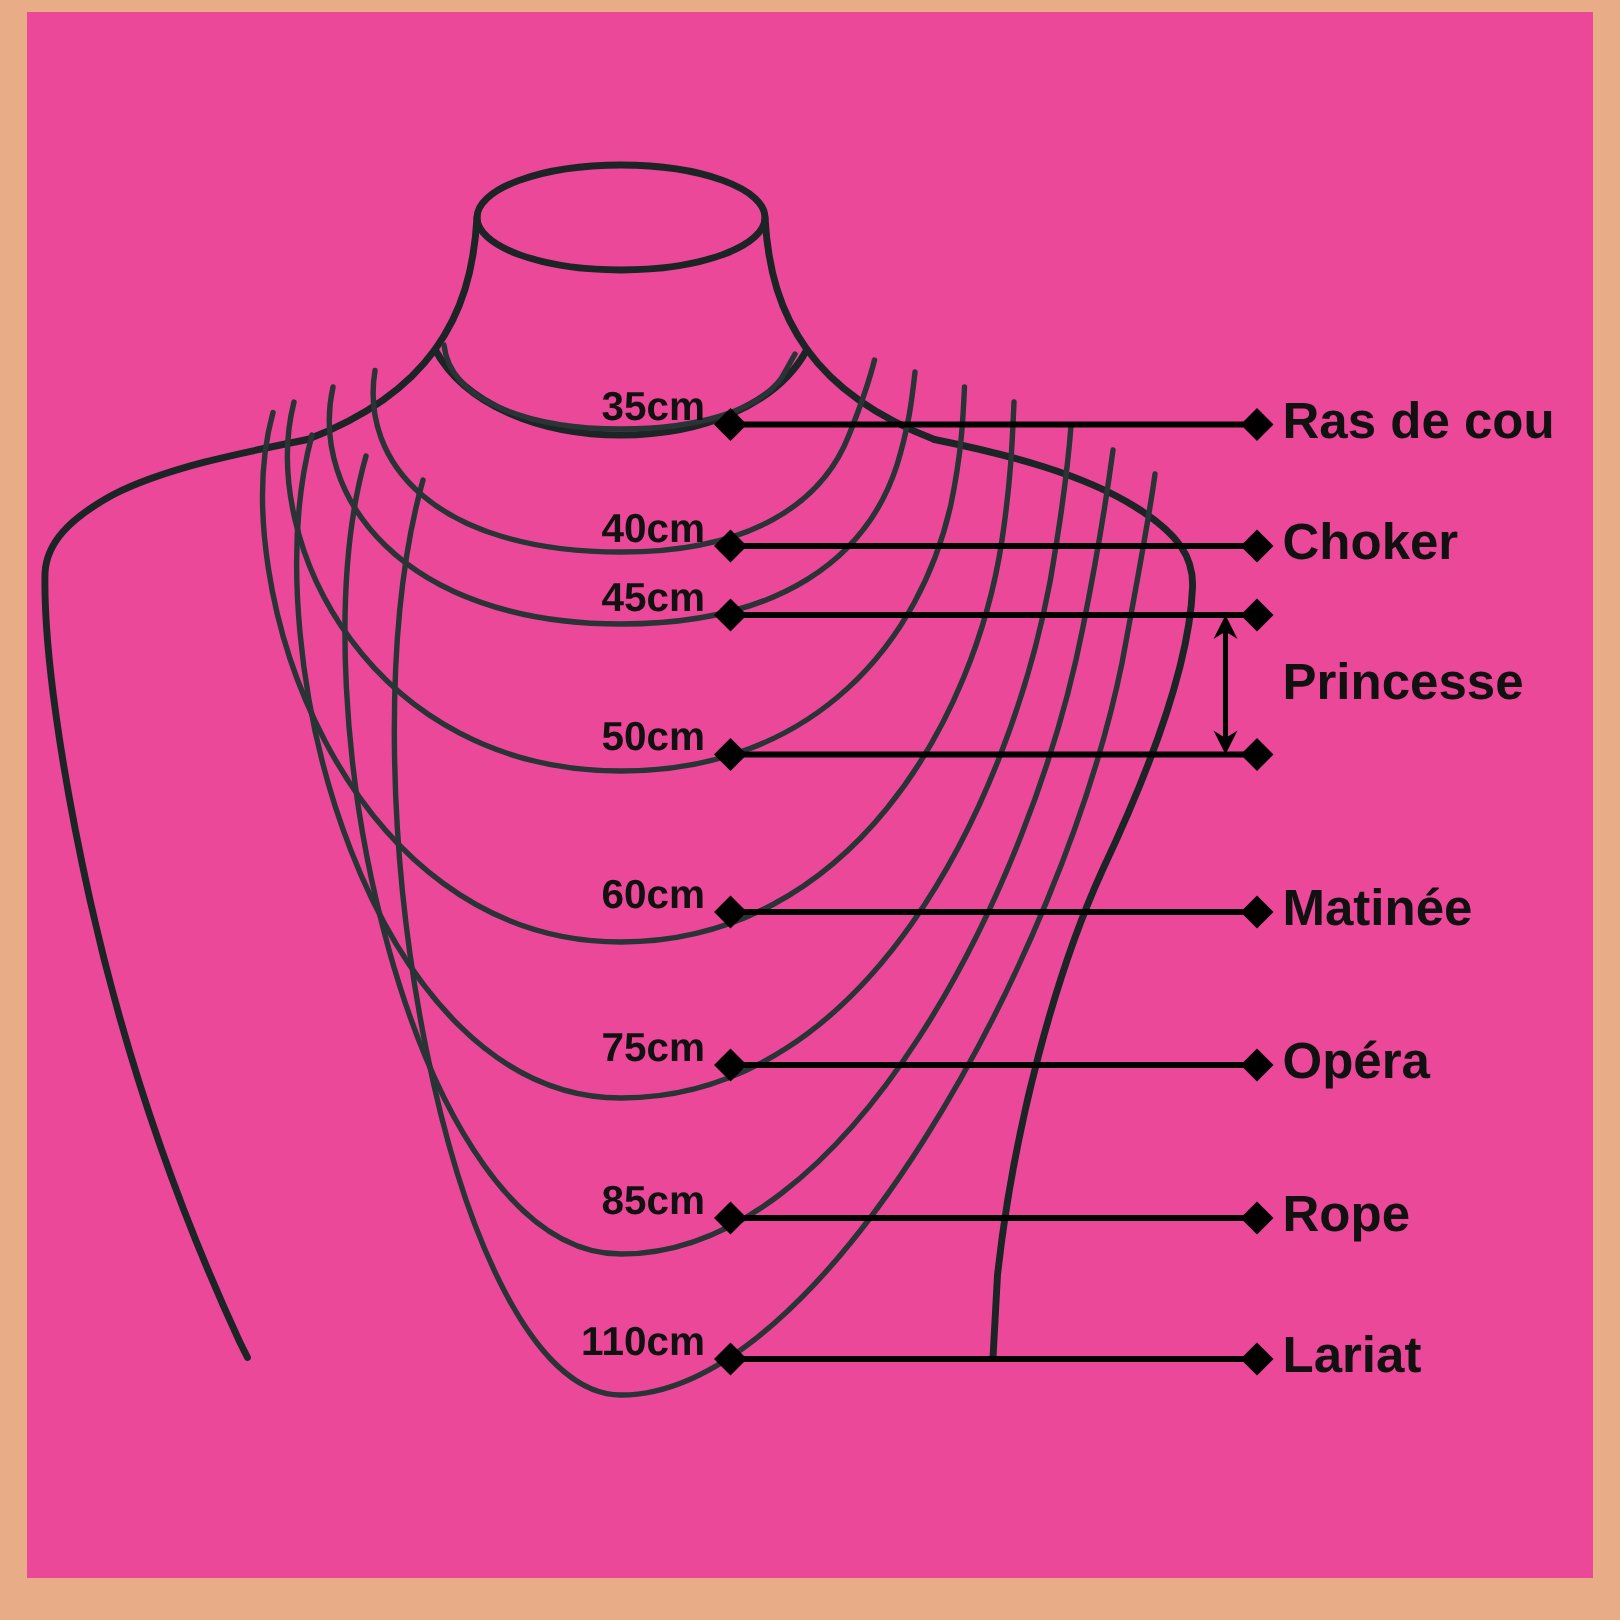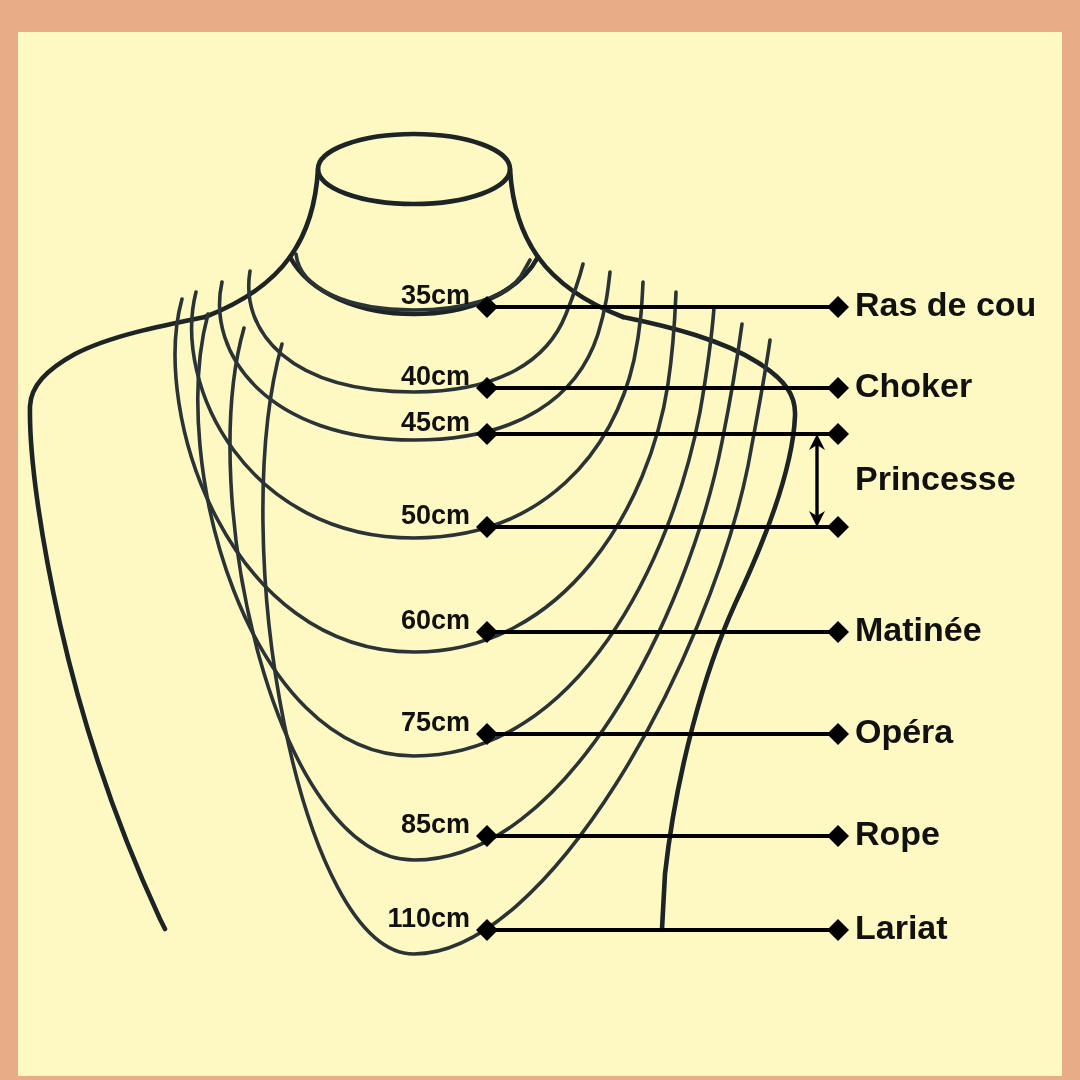--- a/index.html
+++ b/index.html
@@ -12,24 +12,24 @@
     width: 1080px;
     height: 1080px;
     box-sizing: border-box;
     background: #E8AD86;
     font-family: "Liberation Sans", sans-serif;
     overflow: hidden;
   }
   #canvas-area {
     position: absolute;
     left: 18px;
-    top: 32px;
+    top: 8px;
     width: 1044px;
     height: 1044px;
-    background: #fef9c3;
+    background: #ec4899;
     overflow: hidden;
   }
   #diagram-svg {
     position: absolute;
     left: -18px;
     top: -18px;
     width: 1080px;
     height: 1080px;
     display: block;
   }

